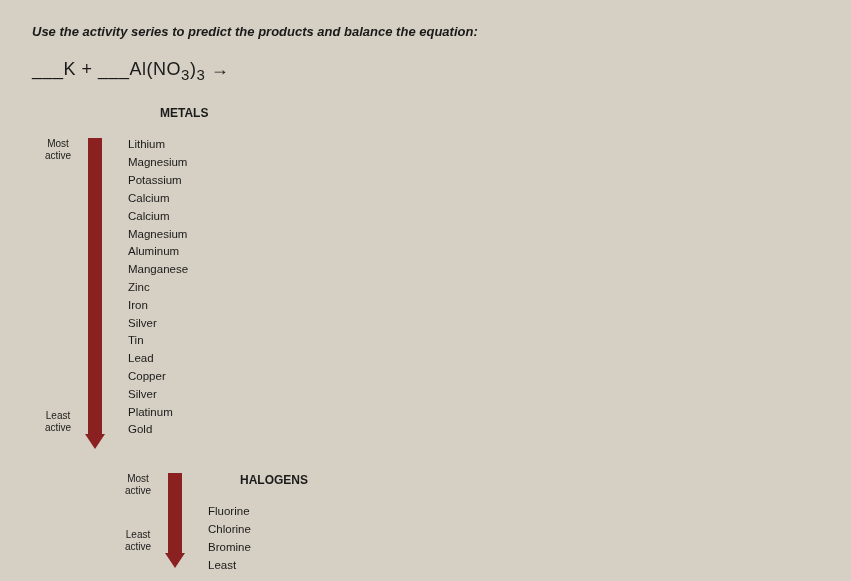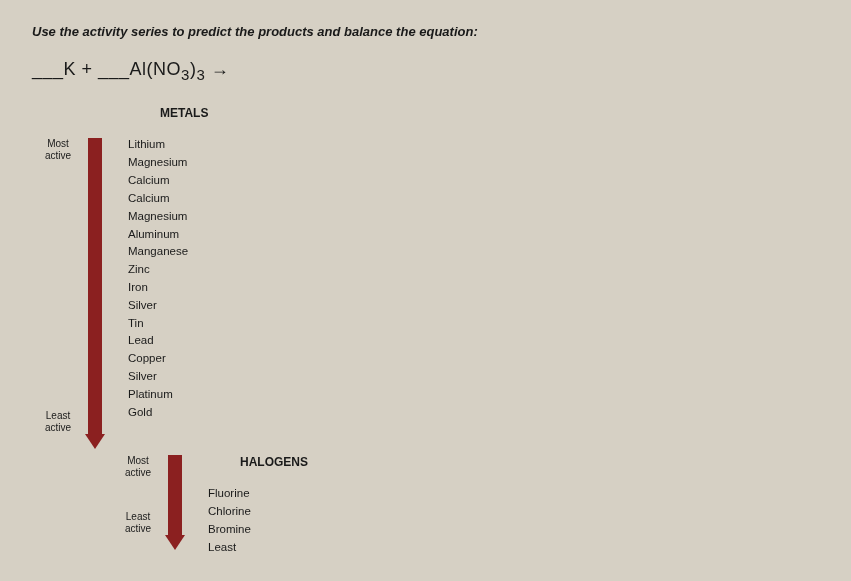--- a/index.html
+++ b/index.html
@@ -101,20 +101,21 @@
         </div>
       </div>
 
       <div style="display:flex; flex-direction:column;">
 
         <div>
           <div class="section-header">METALS</div>
           <ul class="metals-list">
             <li>Lithium</li>
             <li>Magnesium</li>
+            <li>Potassium</li>
             <li>Calcium</li>
             <li>Calcium</li>
             <li>Magnesium</li>
             <li>Aluminum</li>
             <li>Manganese</li>
             <li>Zinc</li>
             <li>Iron</li>
             <li>Silver</li>
             <li>Tin</li>
             <li>Lead</li>

